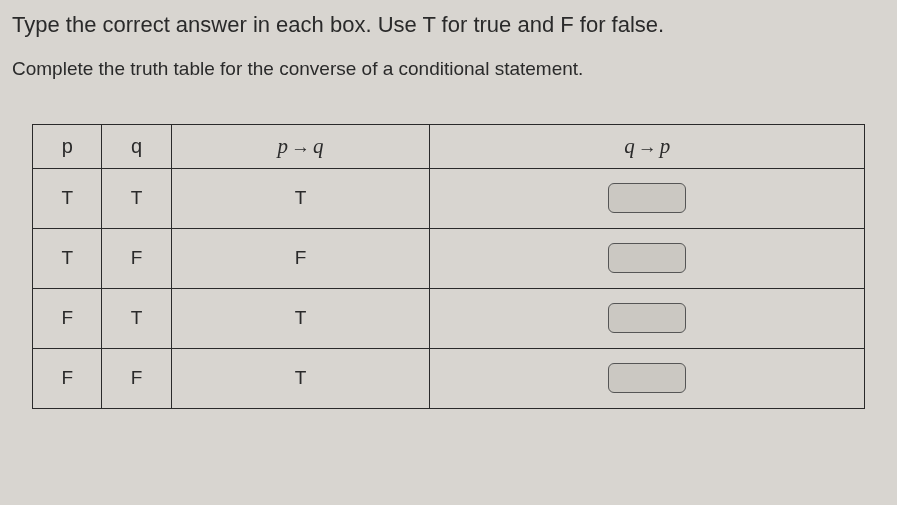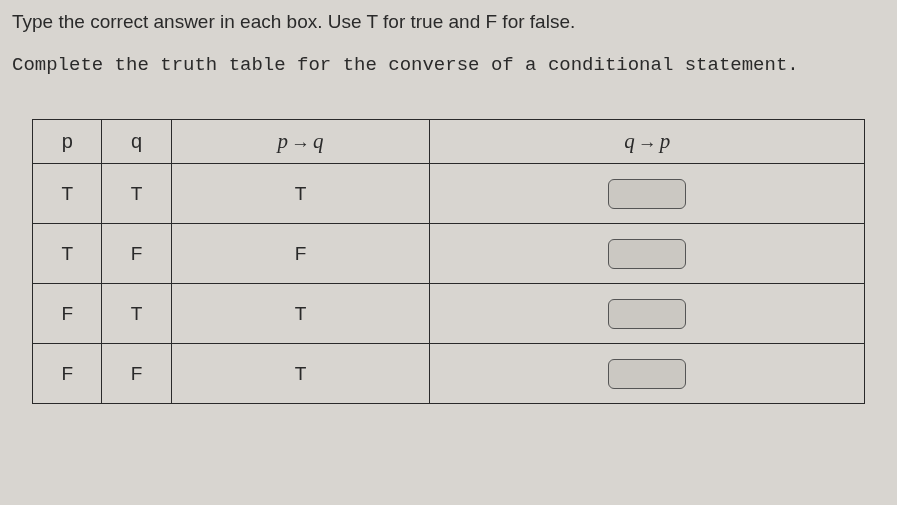--- a/index.html
+++ b/index.html
@@ -5,29 +5,28 @@
     * { box-sizing: border-box; margin: 0; padding: 0; }
     body {
       width: 897px;
       height: 505px;
       background: #d8d5d0;
       font-family: Arial, sans-serif;
       color: #2a2a2a;
       padding: 8px 12px;
     }
     .instruction {
-      font-size: 19px;
+      font-size: 22px;
       line-height: 1.5;
       margin-bottom: 14px;
     }
     .prompt {
       font-size: 19px;
       line-height: 1.5;
       margin-bottom: 40px;
-      font-family: Liberation Mono, monospace;
     }
     .table-wrap {
       padding: 0 20px;
     }
     table {
       width: 100%;
       border-collapse: collapse;
     }
     th, td {
       border: 1.5px solid #2a2a2a;

